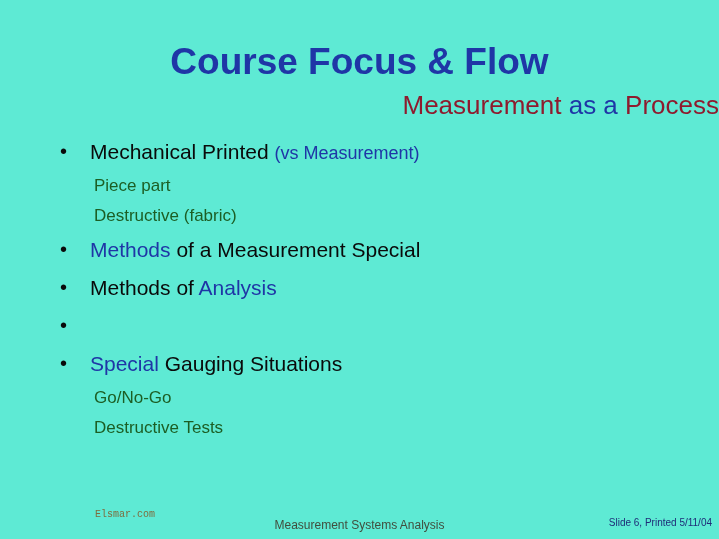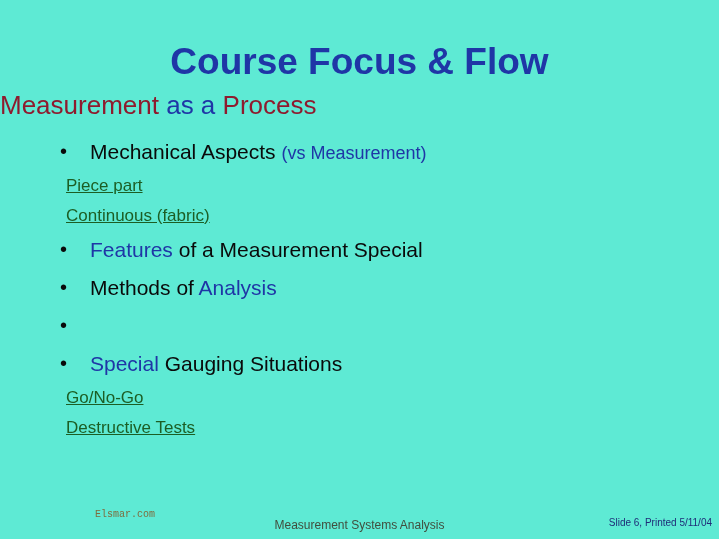--- a/index.html
+++ b/index.html
@@ -15,43 +15,42 @@
     margin:0;
     padding-top:42px;
     text-align:center;
     font-size:37px;
     line-height:1.1;
     font-weight:700;
     color:var(--title_blue);
   }
   .subtitle{
     margin:8px 0 0 0;
-    text-align:left;
+    text-align:right;
     font-size:26px;
     line-height:1.15;
     font-weight:400;
     color:var(--maroon);
   }
   .subtitle .blue{color:var(--accent_blue);}
   .list{margin-top:12px;}
   .row{display:flex;align-items:center;}
   .row.main{
     height:38px;
     padding-left:60px;
     font-size:21px;
     color:var(--body_black);
     white-space:pre;
   }
   .row.sub{
     height:30px;
-    padding-left:66px;
+    padding-left:94px;
     font-size:17px;
     color:var(--green);
     white-space:pre;
-    text-decoration:underline;
   }
   .dot{
     width:30px;
     flex:0 0 30px;
     font-size:20px;
     color:var(--body_black);
     text-align:left;
   }
   .blue{color:var(--accent_blue);}
   .red{color:var(--red);}
@@ -84,34 +83,34 @@
 <div class="slide">
 
   <h1 class="title">Course Focus &amp; Flow</h1>
 
   <h2 class="subtitle"><span>Measurement </span><span class="blue">as a</span><span> Process</span></h2>
 
   <div class="list">
 
     <div class="row main">
       <span class="dot">•</span>
-      <span><span>Mechanical Aspects </span><span class="paren-note">(vs Measurement)</span></span>
+      <span><span>Mechanical Printed </span><span class="paren-note">(vs Measurement)</span></span>
     </div>
 
     <div class="row sub">
       <span class="green">Piece part</span>
     </div>
 
     <div class="row sub">
-      <span class="green">Continuous (fabric)</span>
+      <span class="green">Destructive (fabric)</span>
     </div>
 
     <div class="row main">
       <span class="dot">•</span>
-      <span><span class="blue">Features</span><span> of a Measurement Special</span></span>
+      <span><span class="blue">Methods</span><span> of a Measurement Special</span></span>
     </div>
 
     <div class="row main">
       <span class="dot">•</span>
       <span><span>Methods of </span><span class="blue">Analysis</span></span>
     </div>
 
     <div class="row main">
       <span class="dot">•</span>
     </div>

